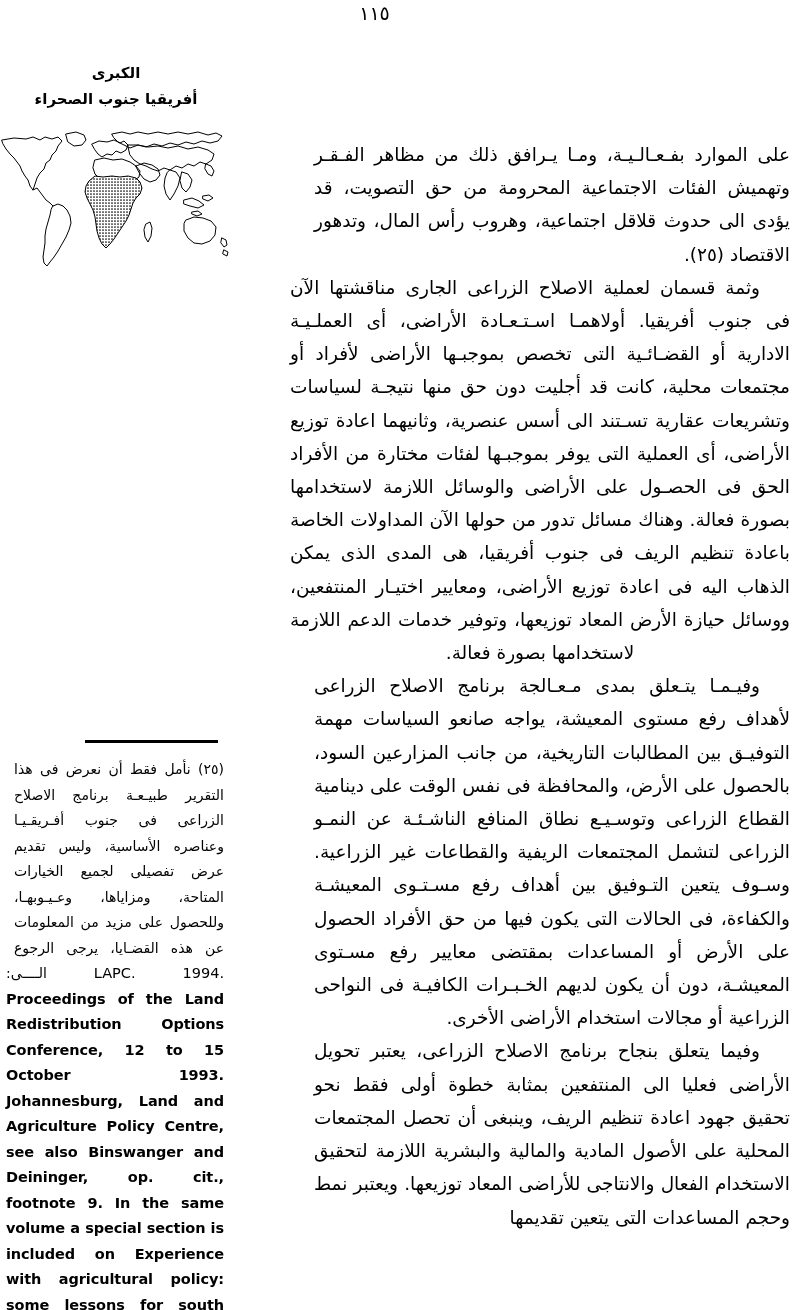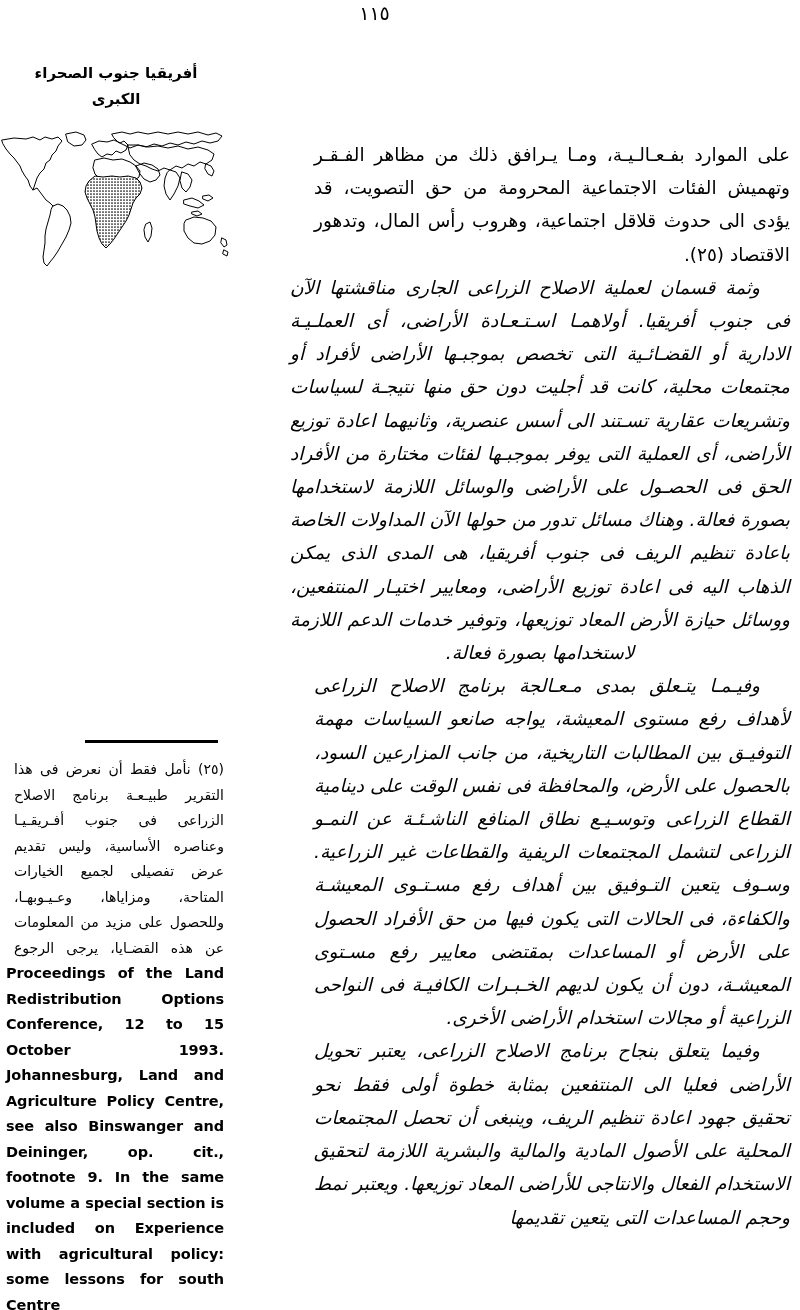--- a/index.html
+++ b/index.html
@@ -127,21 +127,20 @@
     font-size: 18.5px;
     line-height: 33.2px;
     text-align: justify;
     text-align-last: justify;
     font-weight: 500;
     margin: 0;
     letter-spacing: 0px;
   }
   .para.indent {
     text-indent: 30px;
-    font-style: italic;
   }
   .para.end-center {
     text-align-last: center;
   }
   .para.end-right {
     text-align-last: right;
     margin-left: 24px;
   }
   .para + .para {
     margin-top: 0px;
@@ -150,22 +149,22 @@
 </head>
 <body>
 
 <div class="page">
 
   <div class="page-number">١١٥</div>
 
   <div class="left-col">
 
     <div class="figure-caption">
+      <div>الكبرى</div>
       <div>أفريقيا جنوب الصحراء</div>
-      <div>الكبرى</div>
     </div>
 
     <div class="figure-map">
       <svg viewBox="0 0 232 150" xmlns="http://www.w3.org/2000/svg">
         <defs>
           <pattern id="hatch" patternUnits="userSpaceOnUse" width="3" height="3">
             <rect width="3" height="3" fill="#ffffff"></rect>
             <circle cx="1" cy="1" r="0.85" fill="#000000"></circle>
           </pattern>
         </defs>
@@ -236,20 +235,24 @@
                  L114,115 L110,120 L106,124 L102,120 L99,114
                  L97,107 L96,100 L95,93 L93,86 L90,80 L87,74
                  L85,68 L86,62 L89,57 Z" fill="url(#hatch)" stroke="#000000" stroke-width="1"></path>
       </svg>
     </div>
   </div>
 
   <div class="footnote">
     <div class="footnote-rule"></div>
     <div class="footnote-ar">(٢٥) نأمل فقط أن نعرض فى هذا التقرير طبيـعـة برنامج الاصلاح الزراعى فى جنوب أفـريقـيـا وعناصره الأساسية، وليس تقديم عرض تفصيلى لجميع الخيارات المتاحة، ومزاياها، وعـيـوبهـا، وللحصول على مزيد من المعلومات عن هذه القضـايا، يرجى الرجوع</div>
+    <div class="footnote-mixed">
+      <span class="ltr">LAPC. 1994.</span>
+      <span>الــــى:</span>
+    </div>
     <div class="footnote-en">Proceedings of the Land Redistribution Options Conference, 12 to 15 October 1993. Johannesburg, Land and Agriculture Policy Centre, see also Binswanger and Deininger, op. cit., footnote 9. In the same volume a special section is included on Experience with agricultural policy: some lessons for south</div>
     <div class="footnote-en last-line">Centre</div>
   </div>
 
   <div class="main-col">
     <p class="para end-right">على الموارد بفـعـالـيـة، ومـا يـرافق ذلك من مظاهر الفـقـر وتهميش الفئات الاجتماعية المحرومة من حق التصويت، قد يؤدى الى حدوث قلاقل اجتماعية، وهروب رأس المال، وتدهور الاقتصاد (٢٥).</p>
     <p class="para indent end-center">وثمة قسمان لعملية الاصلاح الزراعى الجارى مناقشتها الآن فى جنوب أفريقيا. أولاهمـا اسـتـعـادة الأراضى، أى العملـيـة الادارية أو القضـائـية التى تخصص بموجبـها الأراضى لأفراد أو مجتمعات محلية، كانت قد أجليت دون حق منها نتيجـة لسياسات وتشريعات عقارية تسـتند الى أسس عنصرية، وثانيهما اعادة توزيع الأراضى، أى العملية التى يوفر بموجبـها لفئات مختارة من الأفراد الحق فى الحصـول على الأراضى والوسائل اللازمة لاستخدامها بصورة فعالة. وهناك مسائل تدور من حولها الآن المداولات الخاصة باعادة تنظيم الريف فى جنوب أفريقيا، هى المدى الذى يمكن الذهاب اليه فى اعادة توزيع الأراضى، ومعايير اختيـار المنتفعين، ووسائل حيازة الأرض المعاد توزيعها، وتوفير خدمات الدعم اللازمة لاستخدامها بصورة فعالة.</p>
     <p class="para indent end-right">وفيـمـا يتـعلق بمدى مـعـالجة برنامج الاصلاح الزراعى لأهداف رفع مستوى المعيشة، يواجه صانعو السياسات مهمة التوفيـق بين المطالبات التاريخية، من جانب المزارعين السود، بالحصول على الأرض، والمحافظة فى نفس الوقت على دينامية القطاع الزراعى وتوسـيـع نطاق المنافع الناشـئـة عن النمـو الزراعى لتشمل المجتمعات الريفية والقطاعات غير الزراعية. وسـوف يتعين التـوفيق بين أهداف رفع مسـتـوى المعيشـة والكفاءة، فى الحالات التى يكون فيها من حق الأفراد الحصول على الأرض أو المساعدات بمقتضى معايير رفع مسـتوى المعيشـة، دون أن يكون لديهم الخـبـرات الكافيـة فى النواحى الزراعية أو مجالات استخدام الأراضى الأخرى.</p>
     <p class="para indent end-right">وفيما يتعلق بنجاح برنامج الاصلاح الزراعى، يعتبر تحويل الأراضى فعليا الى المنتفعين بمثابة خطوة أولى فقط نحو تحقيق جهود اعادة تنظيم الريف، وينبغى أن تحصل المجتمعات المحلية على الأصول المادية والمالية والبشرية اللازمة لتحقيق الاستخدام الفعال والانتاجى للأراضى المعاد توزيعها. ويعتبر نمط وحجم المساعدات التى يتعين تقديمها</p>
   </div>

